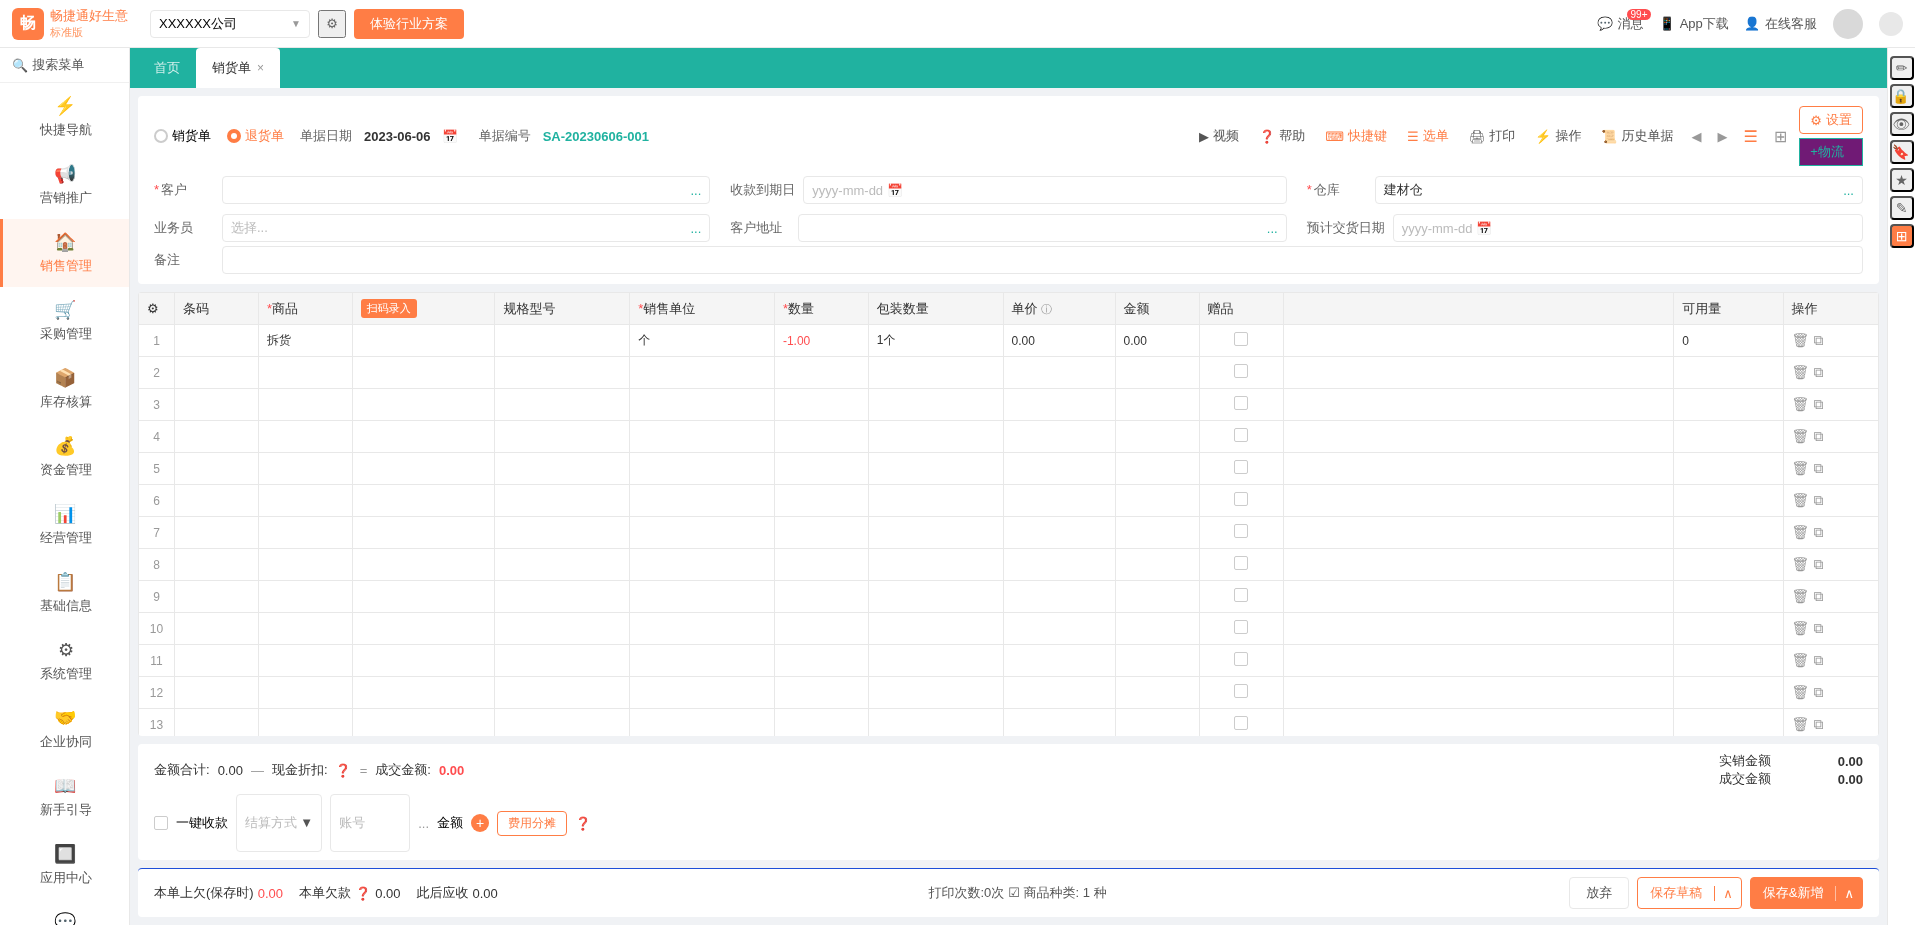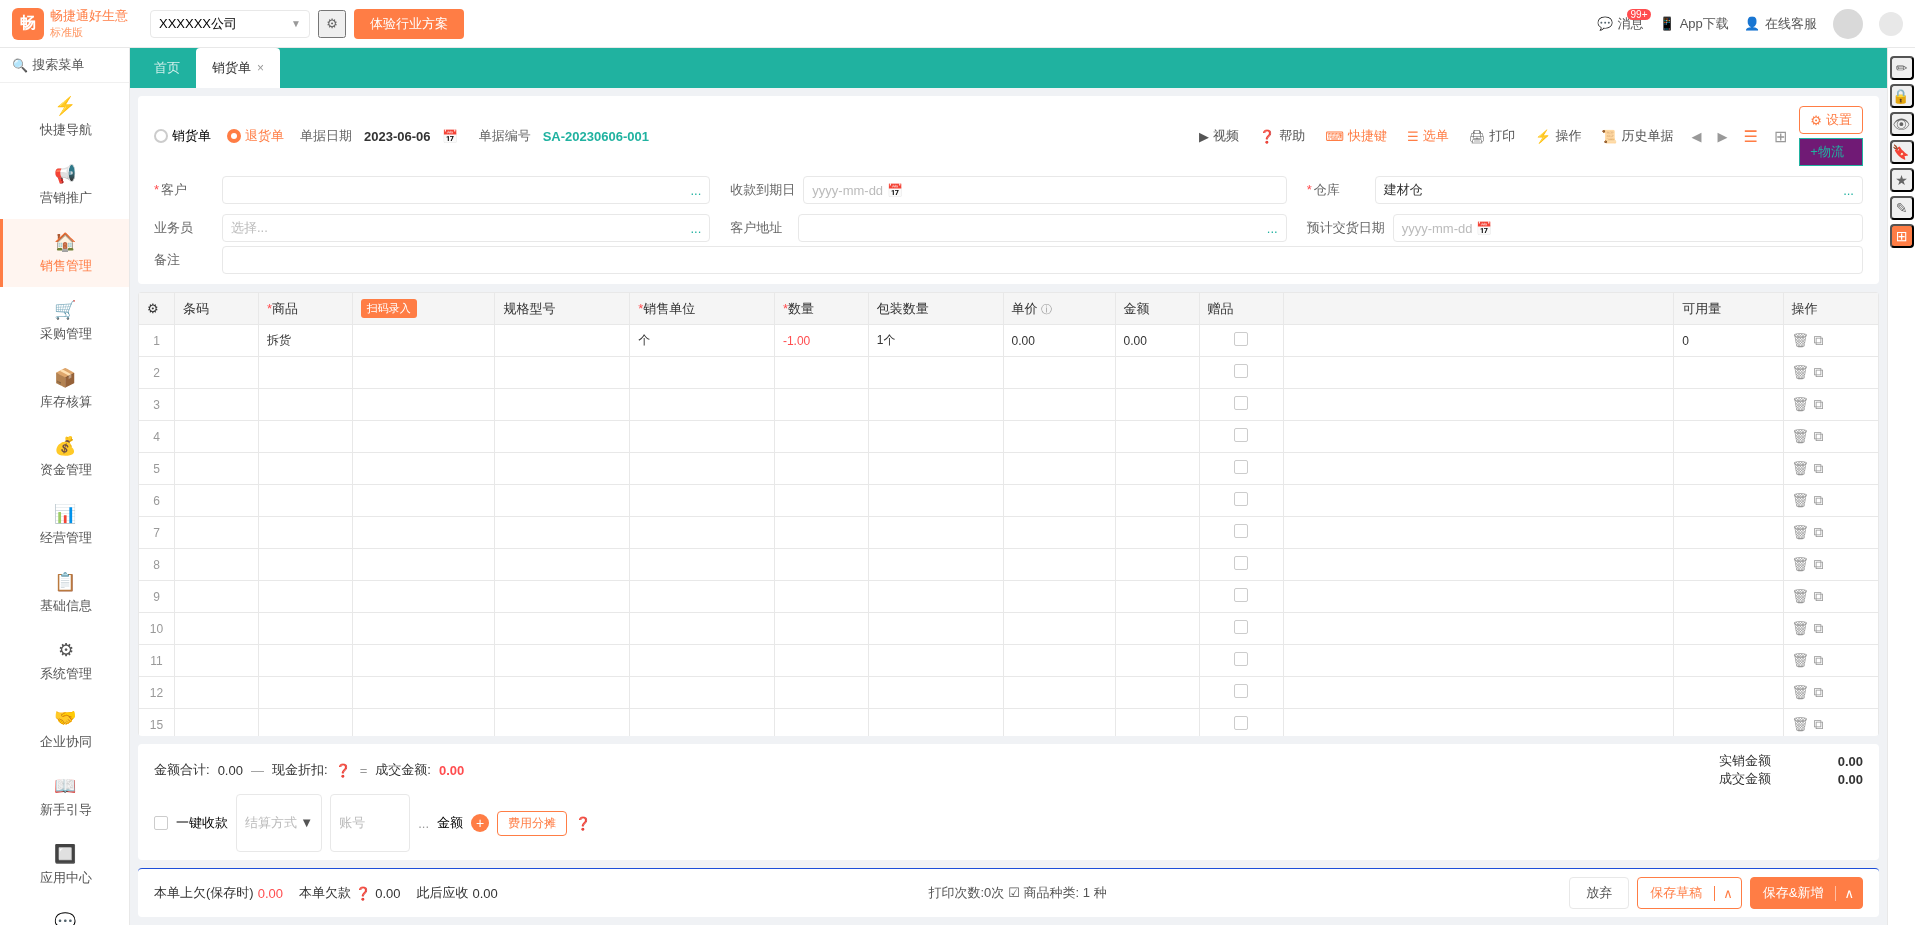--- a/index.html
+++ b/index.html
@@ -596,21 +596,21 @@
     <td></td>
     <td></td>
     <td>
       <div class="row-action">
         <span class="action-icon">🗑</span>
         <span class="action-icon">⧉</span>
       </div>
     </td>
   </tr>
               <tr>
-    <td style="text-align:center;color:#999;">15</td>
+    <td style="text-align:center;color:#999;">13</td>
     <td></td>
     <td></td>
     <td></td>
     <td></td>
     <td></td>
     <td style=""></td>
     <td></td>
     <td></td>
     <td></td>
     <td class="checkbox-cell"><span style="width:14px;height:14px;border:1px solid #ccc;border-radius:2px;display:inline-block;"></span></td>

